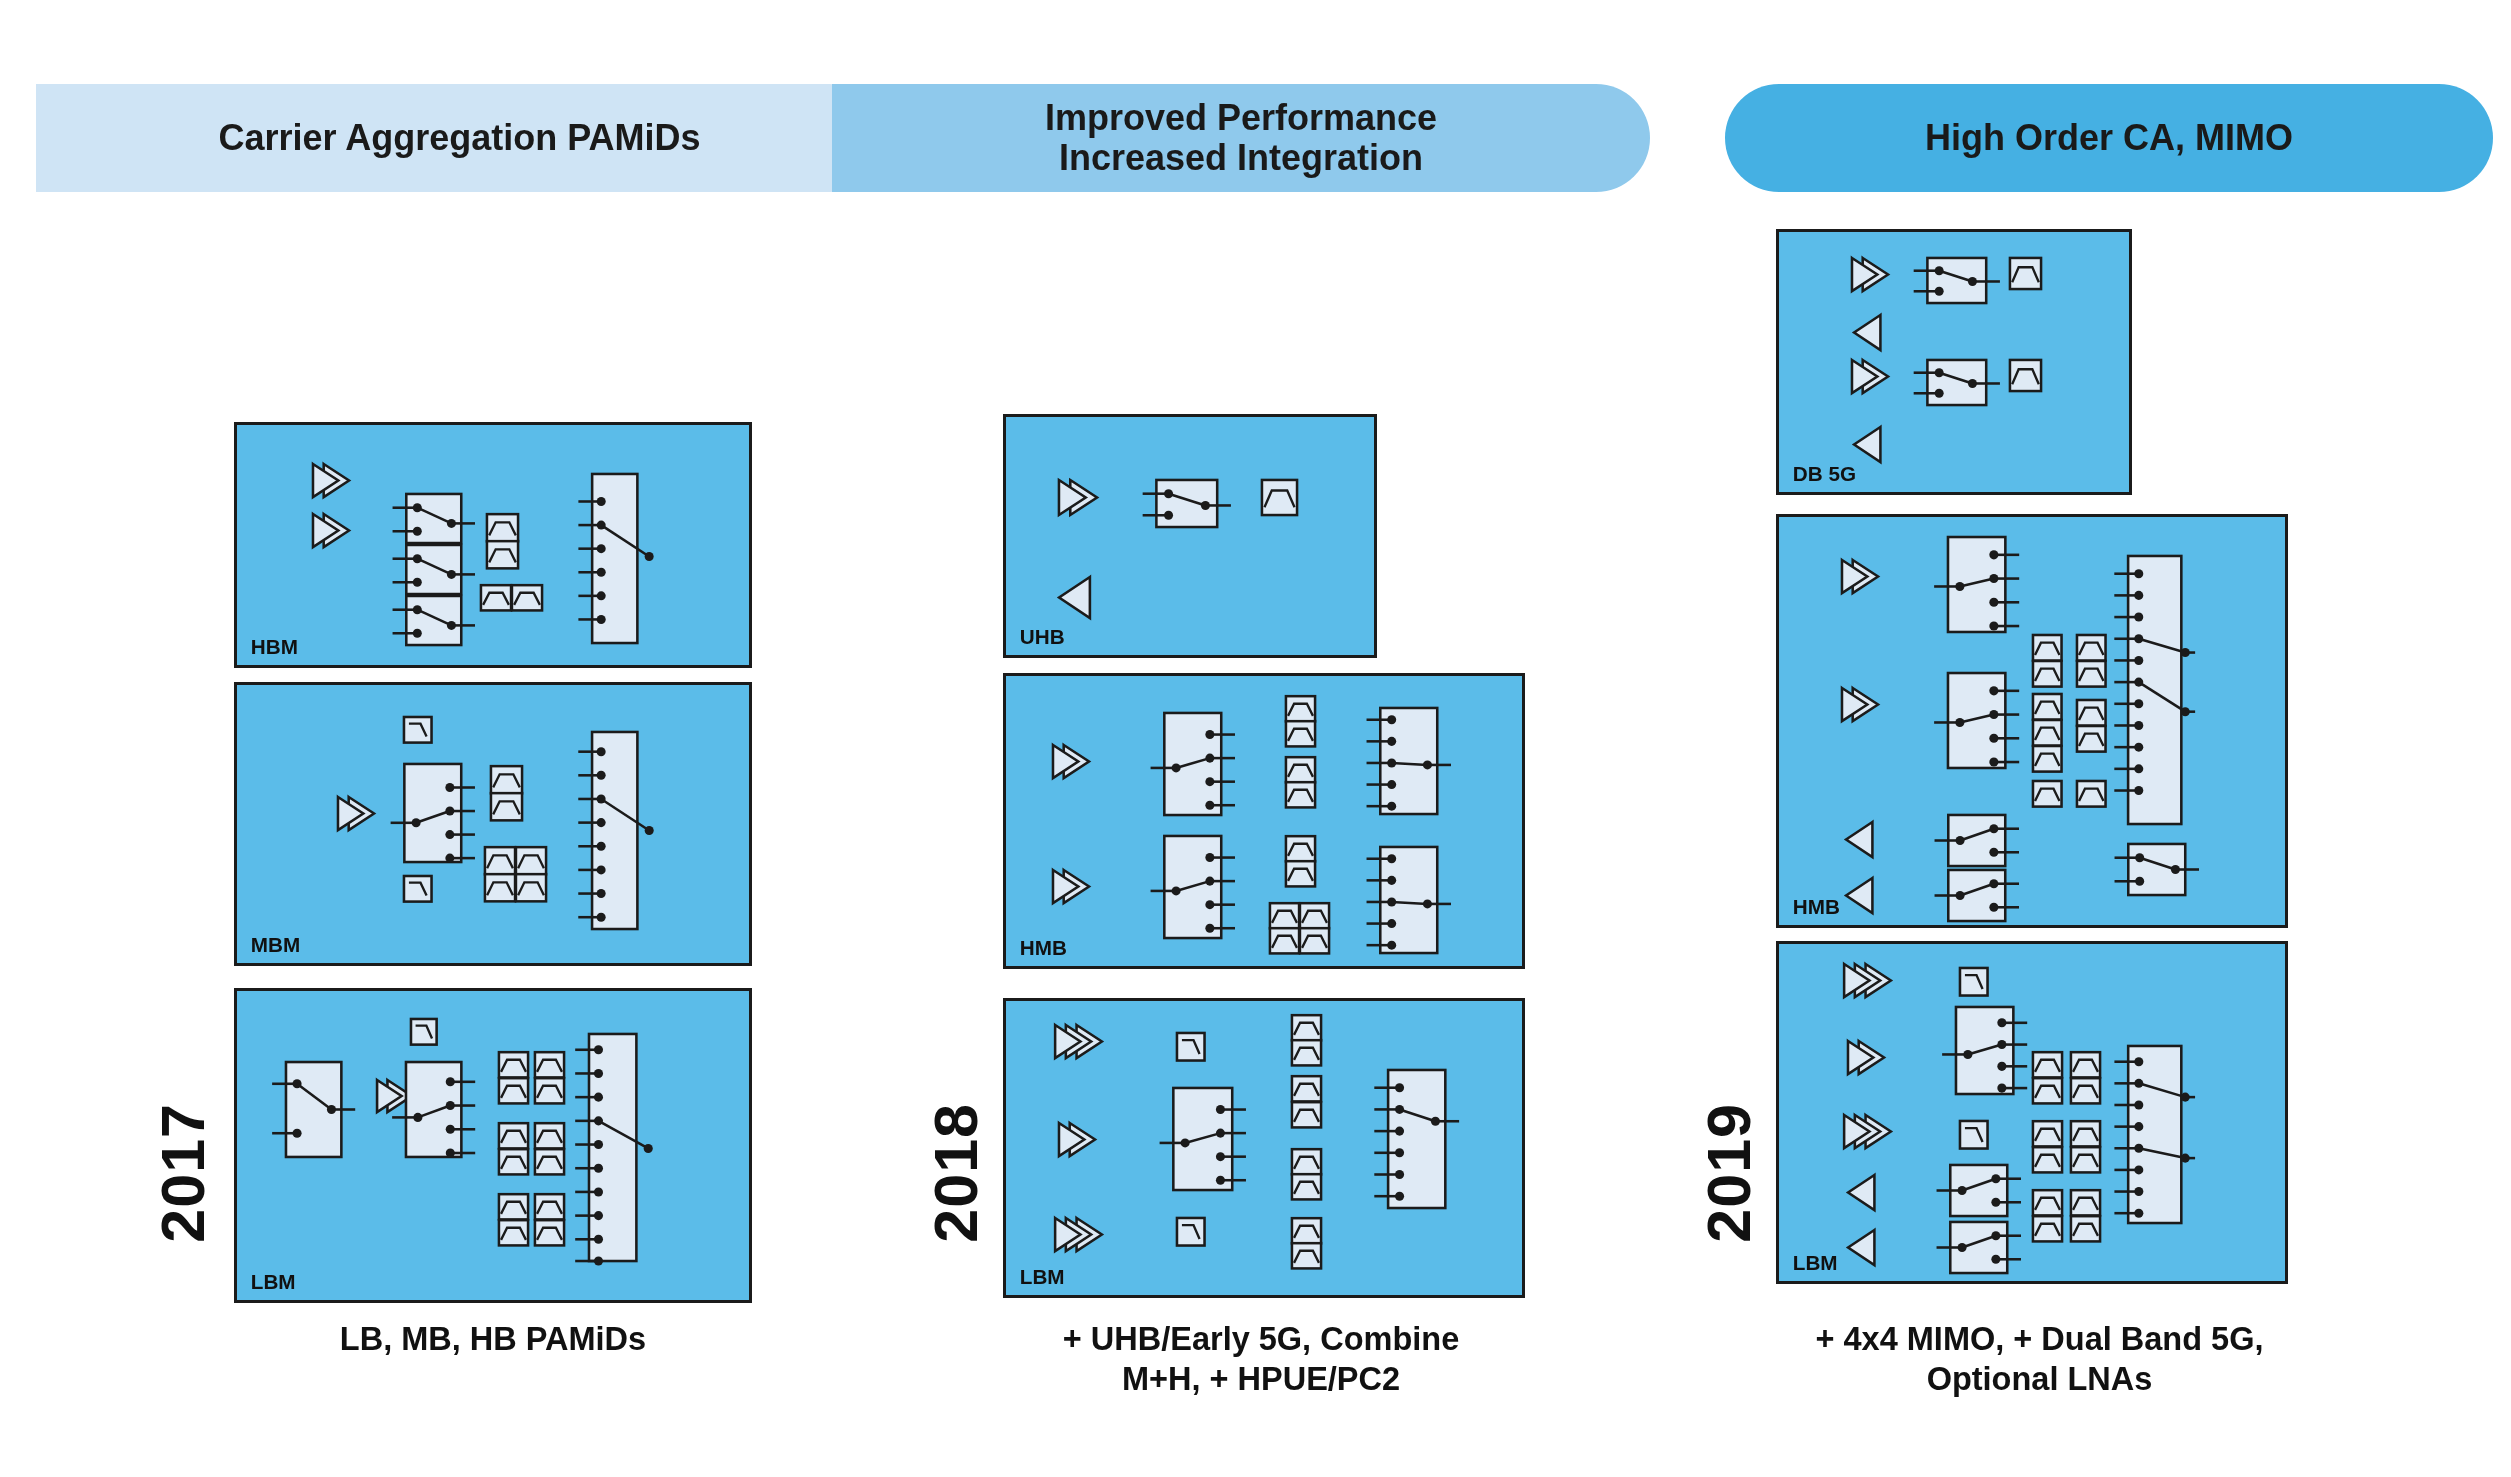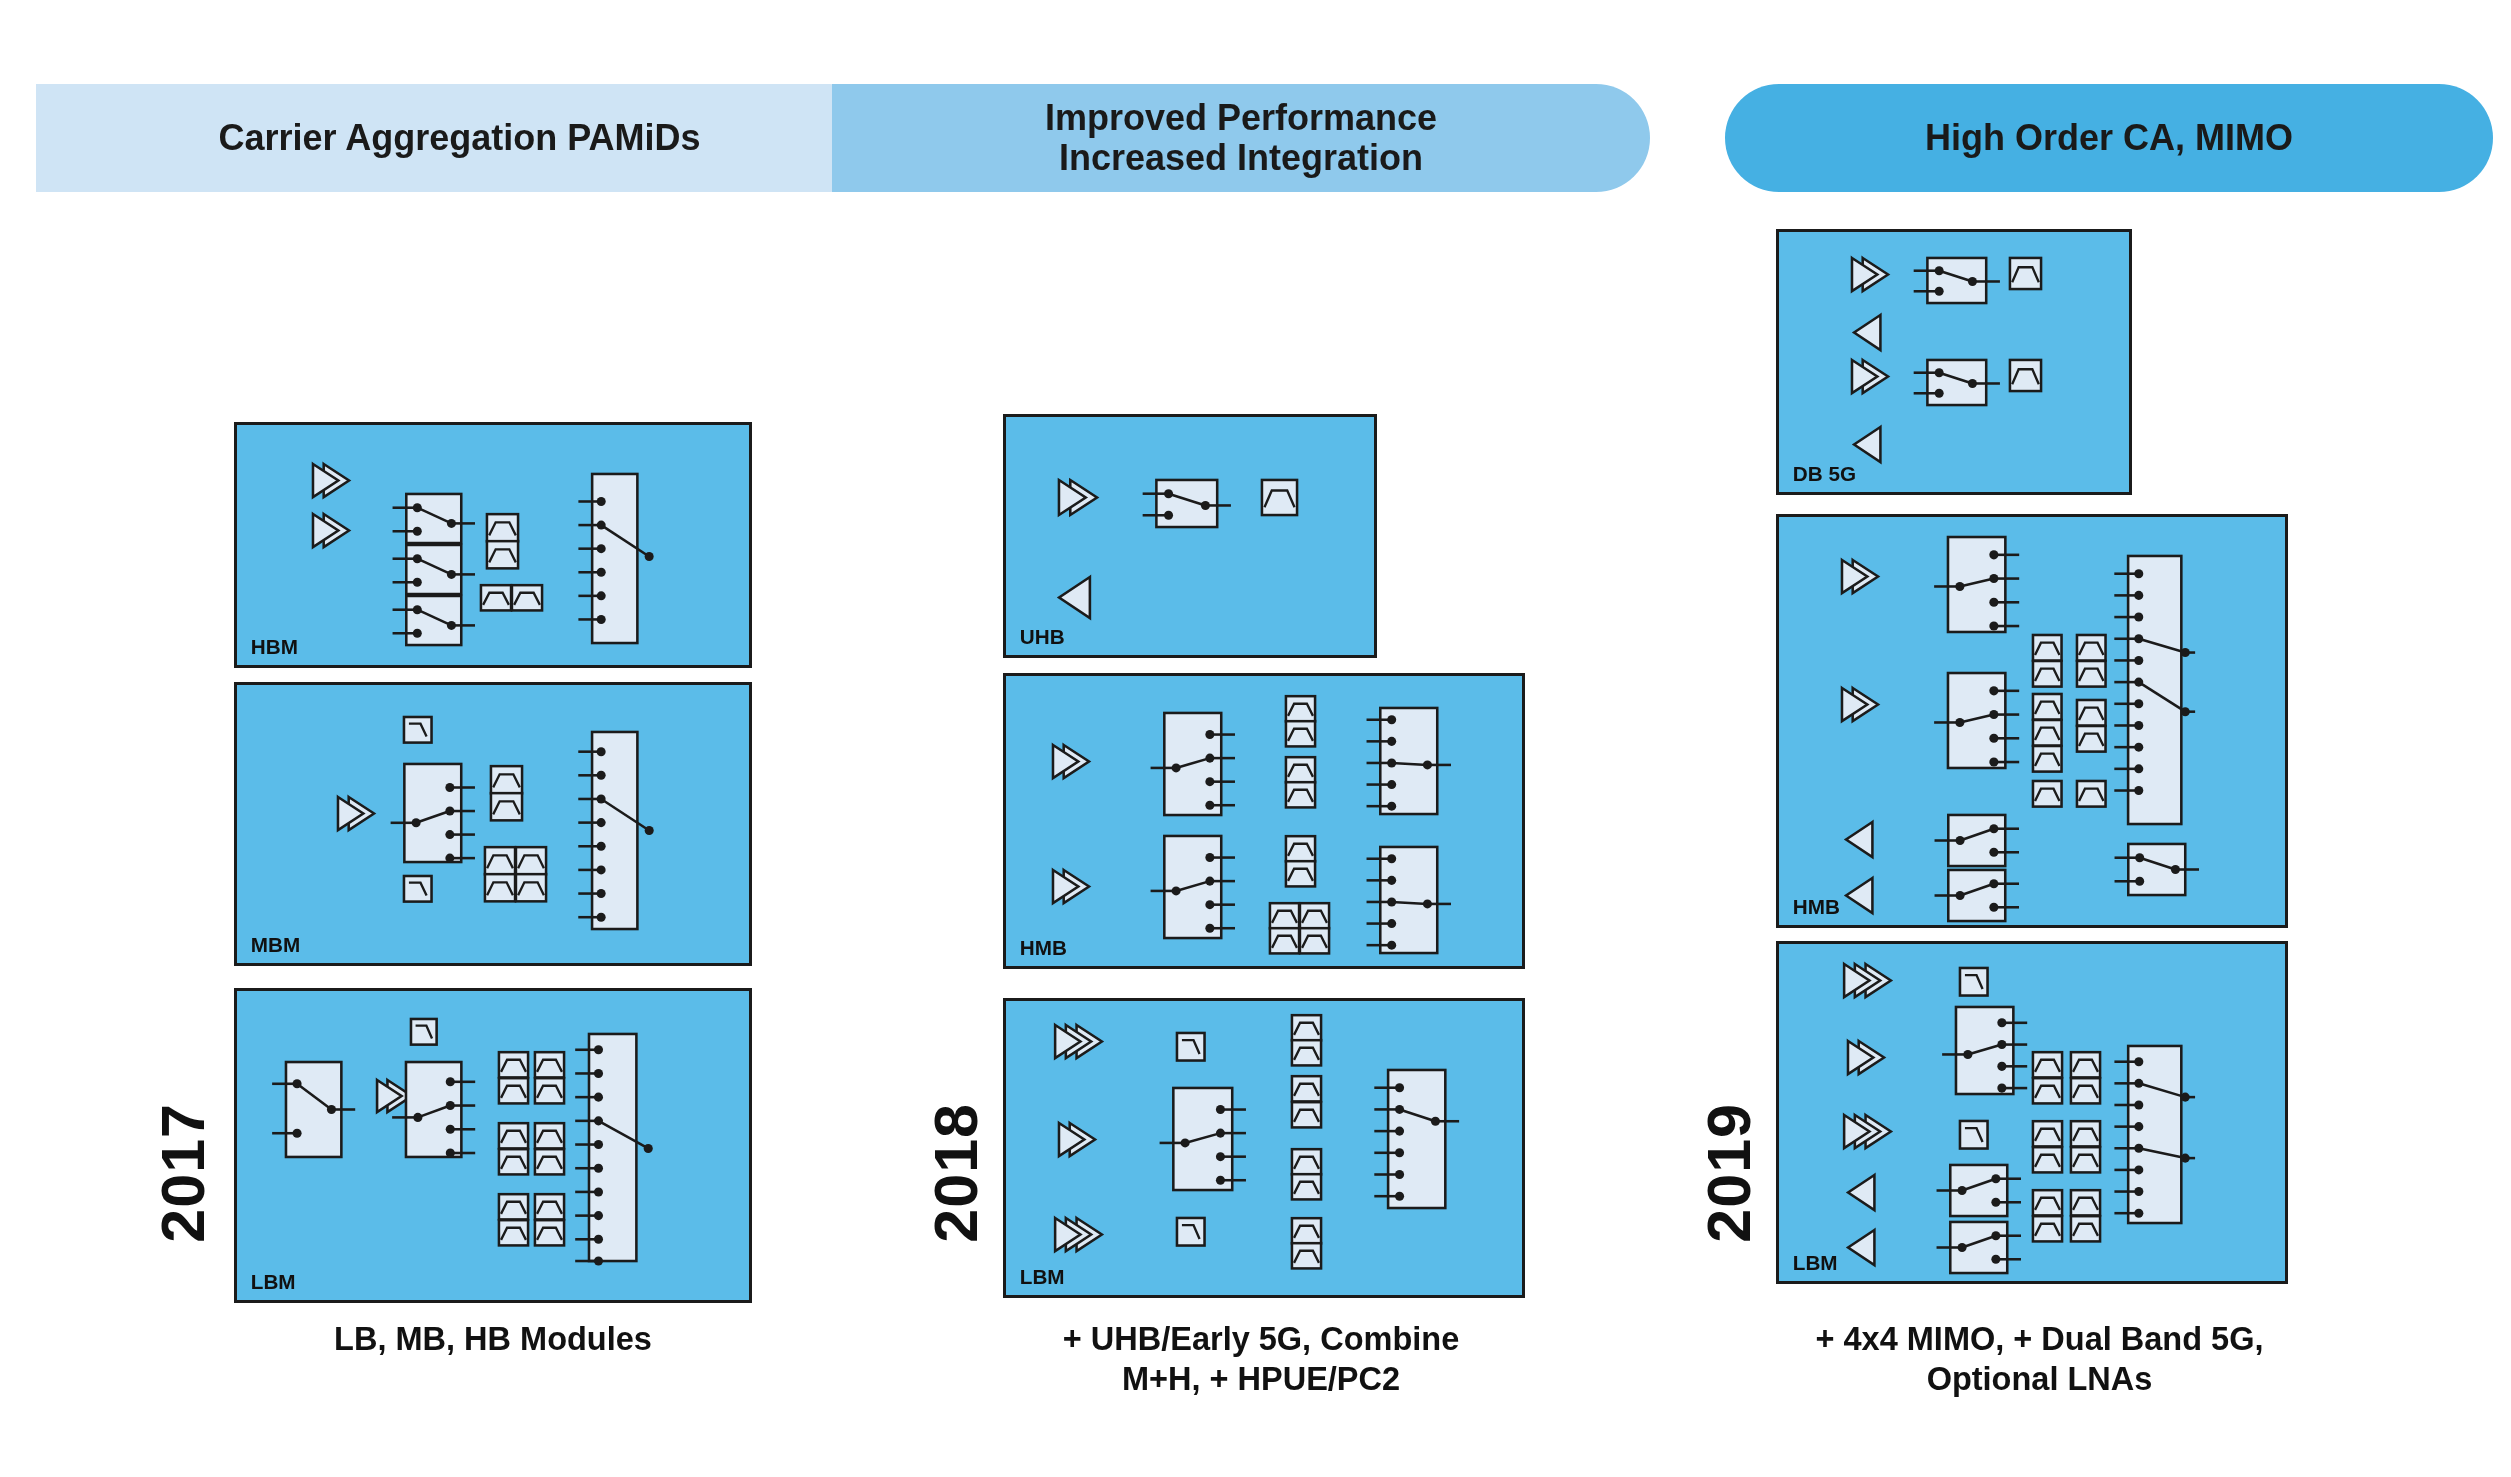--- a/index.html
+++ b/index.html
@@ -1113,16 +1113,16 @@
         <line x1="12.8" y1="40" x2="60" y2="54" stroke="#1b1b1b" stroke-width="2.6"></line>
         <circle cx="60" cy="54" r="4.6" fill="#1b1b1b"></circle>
         <line x1="60" y1="54" x2="70" y2="54" stroke="#1b1b1b" stroke-width="2.6"></line>
         <line x1="12.8" y1="106" x2="60" y2="116" stroke="#1b1b1b" stroke-width="2.6"></line>
         <circle cx="60" cy="116" r="4.6" fill="#1b1b1b"></circle>
         <line x1="60" y1="116" x2="70" y2="116" stroke="#1b1b1b" stroke-width="2.6"></line>
       </svg>
     </div>
   </div>
 
-<div class="caption" style="left:234px;top:1320px;width:518px;">LB, MB, HB Modules</div>
+<div class="caption" style="left:234px;top:1320px;width:518px;">LB, MB, HB PAMiDs</div>
 <div class="caption" style="left:985px;top:1320px;width:552px;">+ UHB/Early 5G, Combine<br>M+H, + HPUE/PC2</div>
 <div class="caption" style="left:1744px;top:1320px;width:591px;">+ 4x4 MIMO, + Dual Band 5G,<br>Optional LNAs</div>
 
 
 </body></html>

